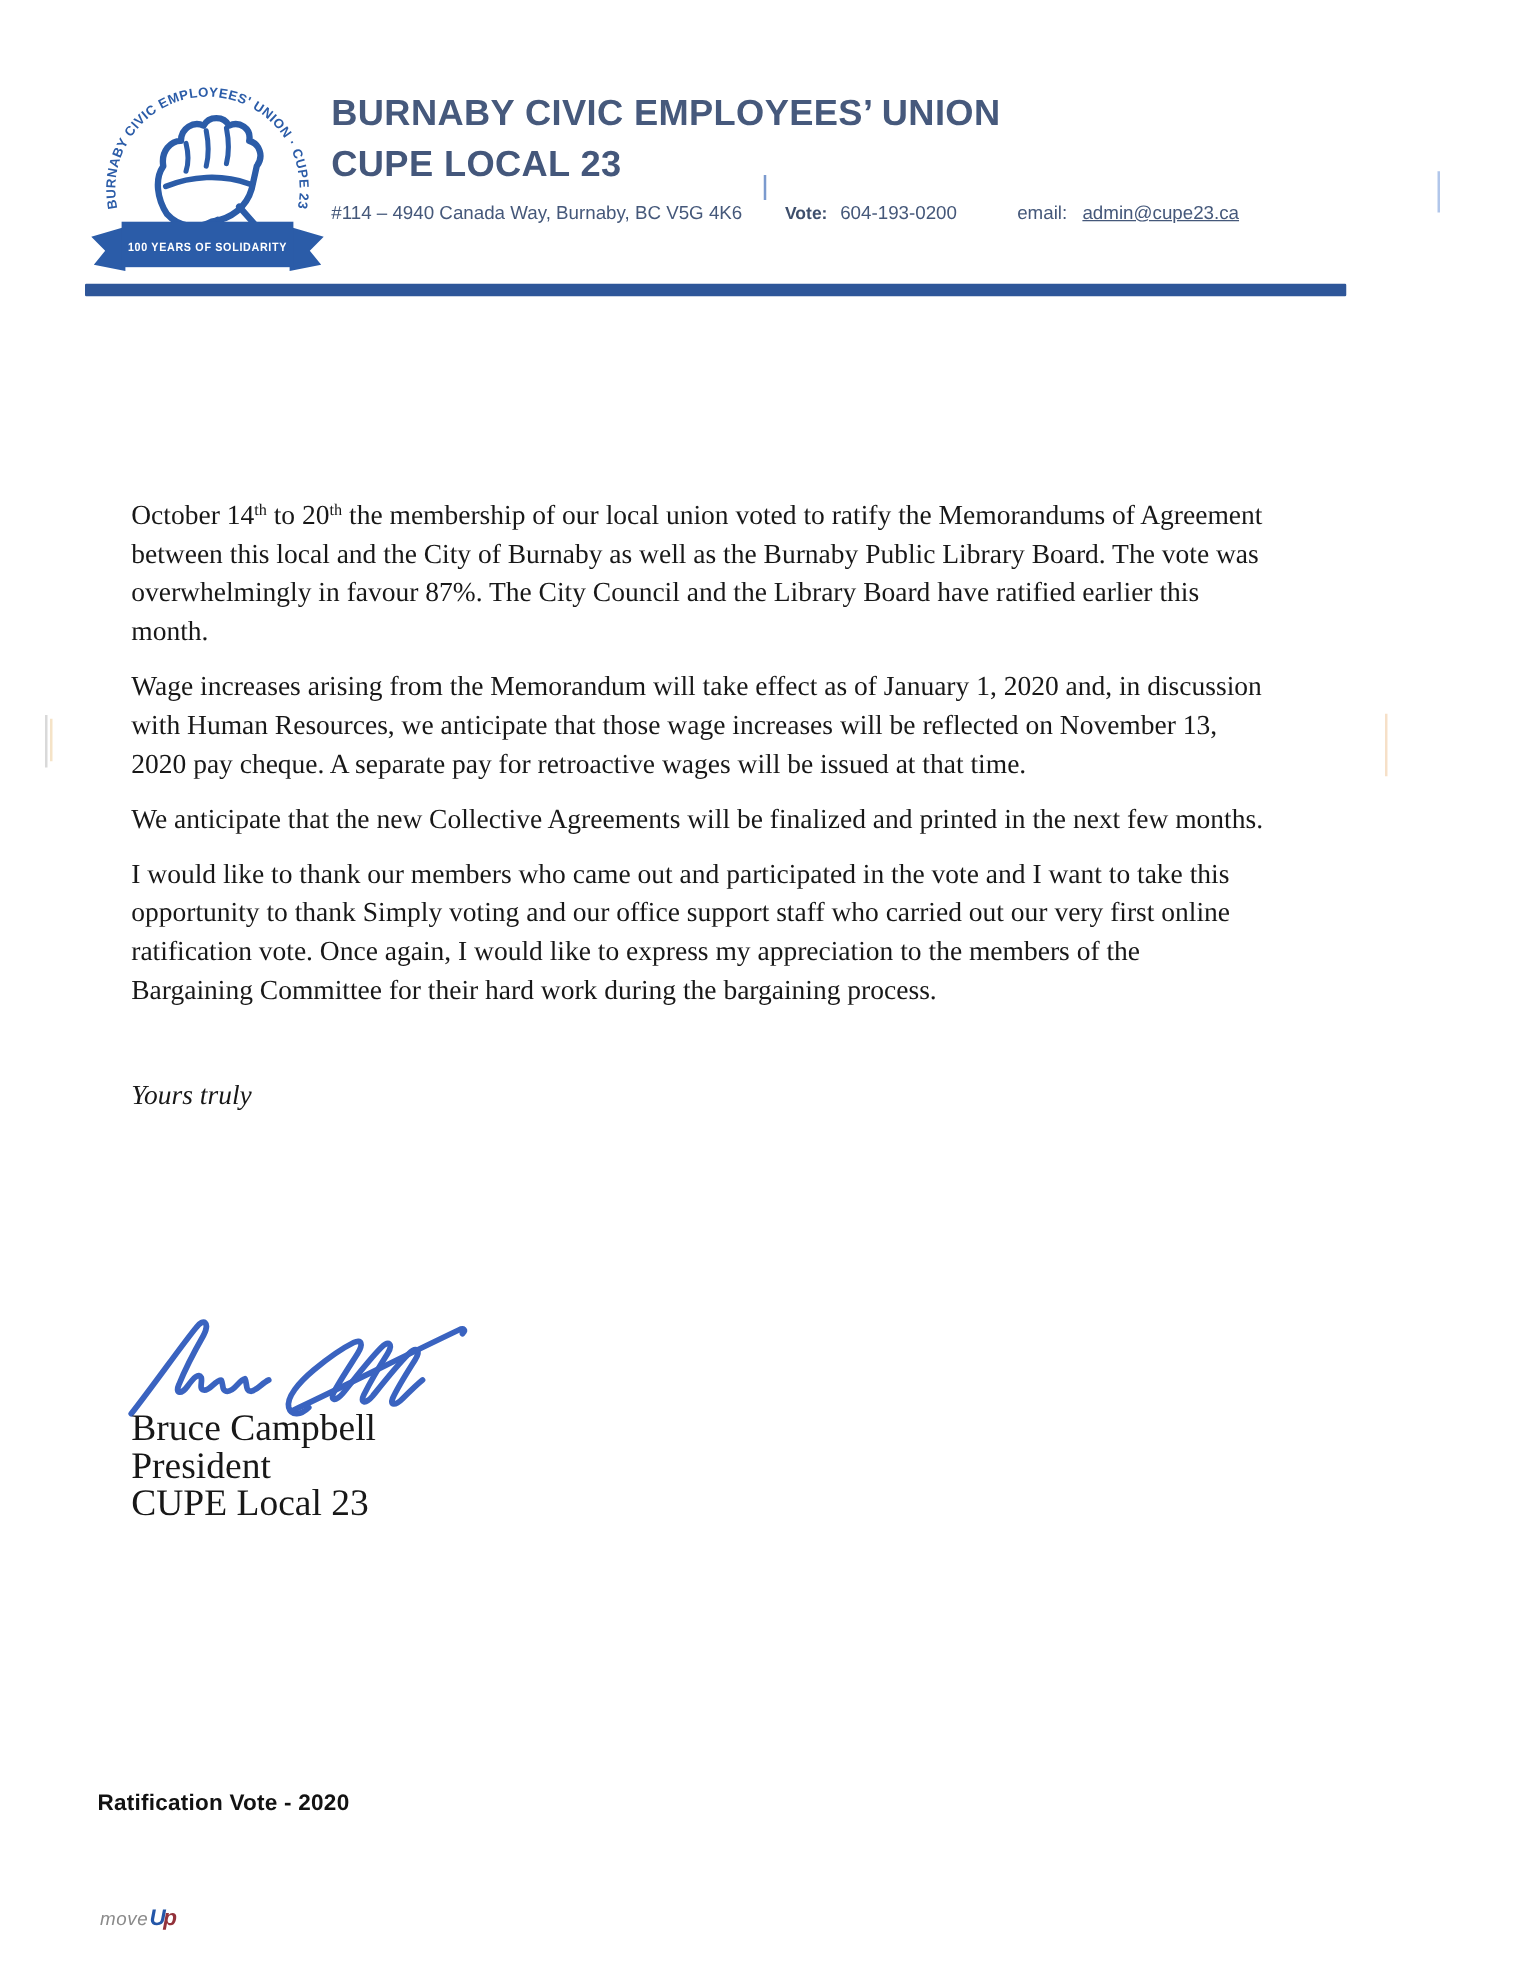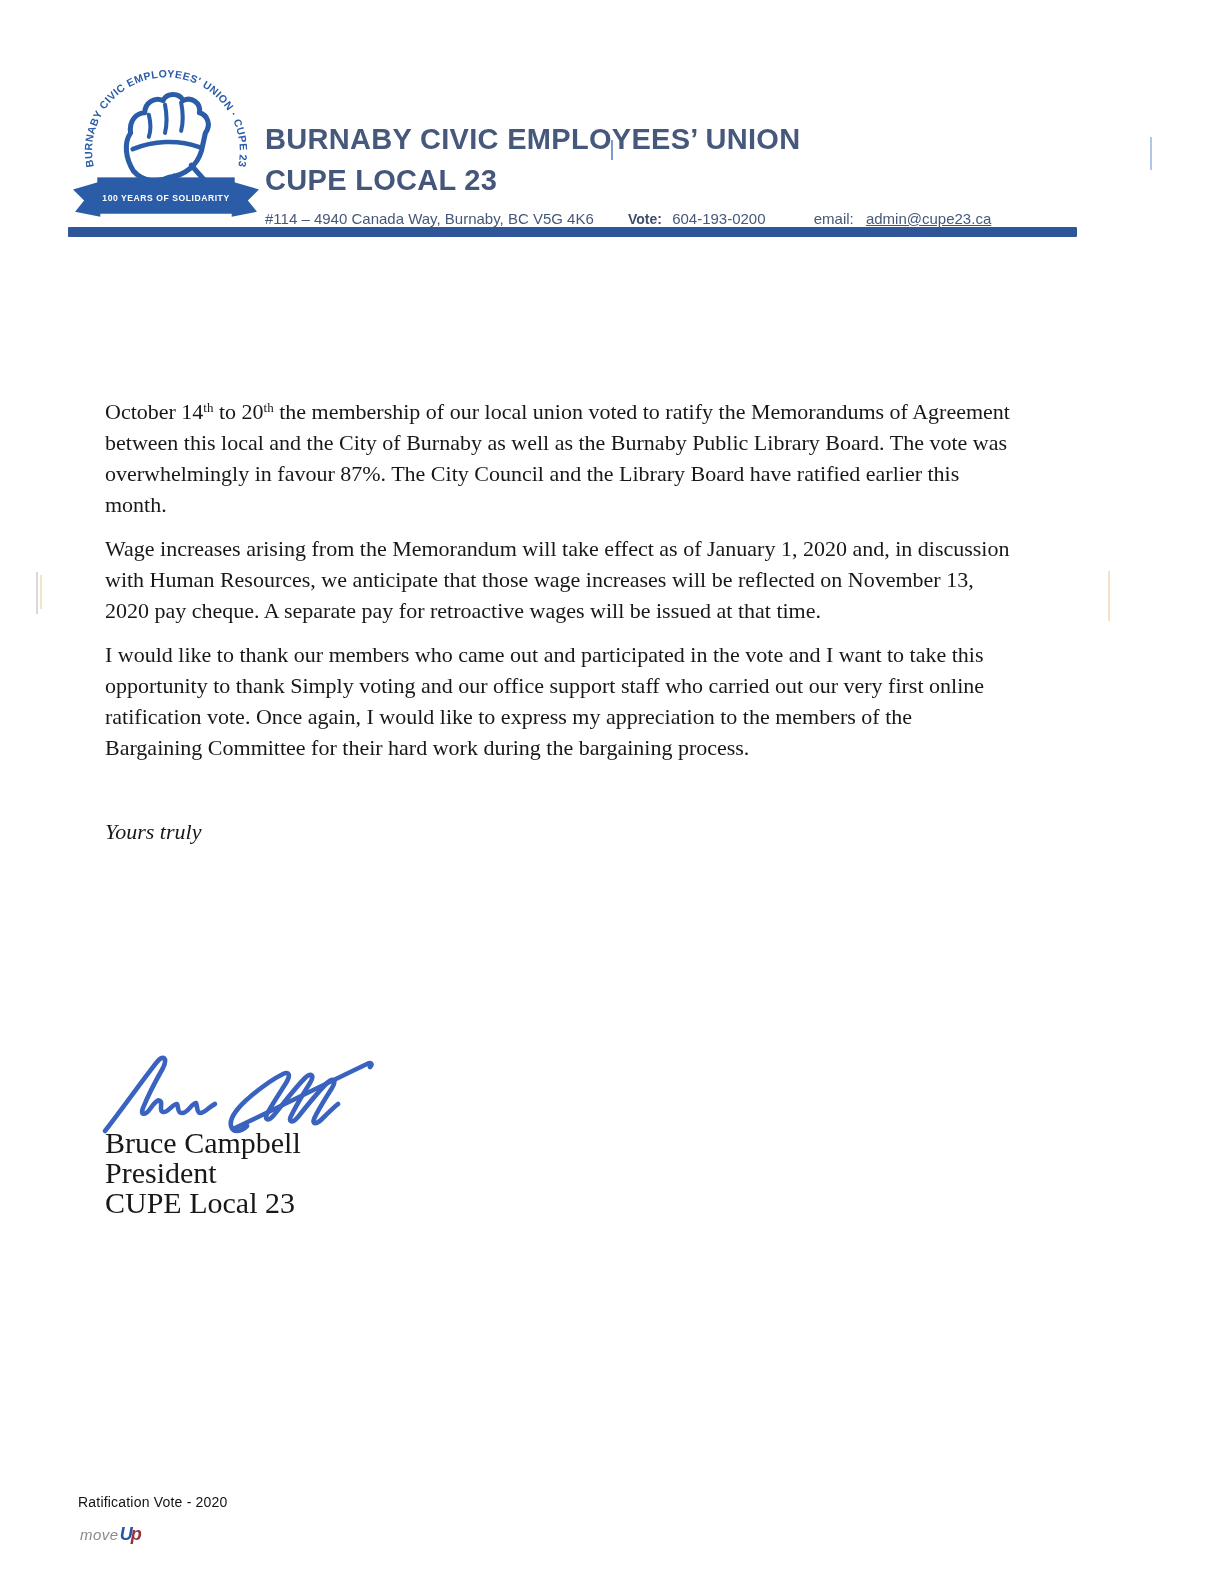--- a/index.html
+++ b/index.html
@@ -5,21 +5,21 @@
   html,body{margin:0;padding:0;background:#ffffff;}
   .page{
     position:relative;
     width:1224px;height:1584px;
     background:#ffffff;
     font-family:"Liberation Sans",sans-serif;
     overflow:hidden;
   }
   
   .logo{position:absolute;left:70px;top:62px;width:192px;height:160px;}
-  .head-text{position:absolute;left:265px;top:76px;margin-top:48px;}
+  .head-text{position:absolute;left:265px;top:76px;}
   .org-name{
     font-size:29px;font-weight:bold;color:#46597c;
     letter-spacing:.3px;line-height:1.1;
   }
   .local-name{
     font-size:29px;font-weight:bold;color:#44577b;
     letter-spacing:.3px;margin-top:9px;line-height:1.1;
   }
   .addr-row{
     margin-top:13px;font-size:15px;color:#45587a;white-space:nowrap;
@@ -51,22 +51,22 @@
   .closing{margin:53px 0 16px 0;font-style:italic;}
   
   .signature{position:absolute;left:95px;top:1036px;width:300px;height:100px;}
   .signer{
     position:absolute;left:105px;top:1128px;
     font-family:"Liberation Serif","DejaVu Serif",serif;
     font-size:30px;line-height:30px;color:#181818;
   }
   
   .footer-ref{
-    position:absolute;left:78px;top:1494px;
-    font-size:14px;font-weight:normal;color:#121212;letter-spacing:.2px;
+    position:absolute;left:78px;top:1432px;
+    font-size:18px;font-weight:bold;color:#121212;letter-spacing:.2px;
   }
   .moveup{position:absolute;left:80px;top:1524px;font-style:italic;white-space:nowrap;}
   .moveup .mv{font-size:15px;color:#8a8a8a;letter-spacing:.5px;}
   .moveup .mu{font-size:18px;font-weight:bold;color:#2456a8;margin-left:1px;}
   .moveup .mp{font-size:18px;font-weight:bold;color:#93323b;margin-left:-2px;}
 </style>
 </head>
 <body>
 
 <div class="page">
@@ -117,20 +117,21 @@
   <div class="artifact a3"></div>
   <div class="artifact a4"></div>
   <div class="artifact a5"></div>
 
   <div class="letter-body">
 
     <p class="para"><span>October 14</span><span class="sup">th</span><span> to 20</span><span class="sup">th</span><span> the membership of our local union voted to ratify the Memorandums of Agreement between this local and the City of Burnaby as well as the Burnaby Public Library Board. The vote was overwhelmingly in favour 87%. The City Council and the Library Board have ratified earlier this month.</span></p>
 
     <p class="para">Wage increases arising from the Memorandum will take effect as of January 1, 2020 and, in discussion with Human Resources, we anticipate that those wage increases will be reflected on November 13, 2020 pay cheque. A separate pay for retroactive wages will be issued at that time.</p>
 
+    <p class="para">We anticipate that the new Collective Agreements will be finalized and printed in the next few months.</p>
 
     <p class="para">I would like to thank our members who came out and participated in the vote and I want to take this opportunity to thank Simply voting  and our office support staff who carried out our very first online ratification vote. Once again, I would like to express my appreciation to the members of the Bargaining Committee for their hard work during the bargaining process.</p>
 
     <p class="closing">Yours truly</p>
   </div>
 
   <svg class="signature" viewBox="0 0 300 100" xmlns="http://www.w3.org/2000/svg">
     <g fill="none" stroke="#3a63c0" stroke-width="4.6" stroke-linecap="round" stroke-linejoin="round">
       <path d="M10,95 C28,72 52,38 62,26 C68,18 73,22 68,32 C60,46 52,62 48,72 C45,79 50,80 55,73 C60,66 64,62 66,66 C67,70 64,75 68,76 C73,77 77,68 82,68 C84,72 82,77 87,77 C93,77 96,68 101,67 C103,71 101,77 106,77 C111,76 115,70 120,68"></path>
       <path d="M152,90 C146,96 138,97 136,90 C134,82 144,70 156,60 C168,50 180,42 188,38 C194,35 196,39 191,47 C184,58 176,70 172,78 C169,84 173,86 179,79 C188,68 200,52 210,42 C216,36 220,39 215,47 C208,58 200,72 196,80 C193,86 197,88 203,81 C211,71 222,57 232,47 C238,41 242,44 237,52 C230,63 222,76 219,83 C217,88 221,89 227,83 C232,78 238,72 243,68"></path>

